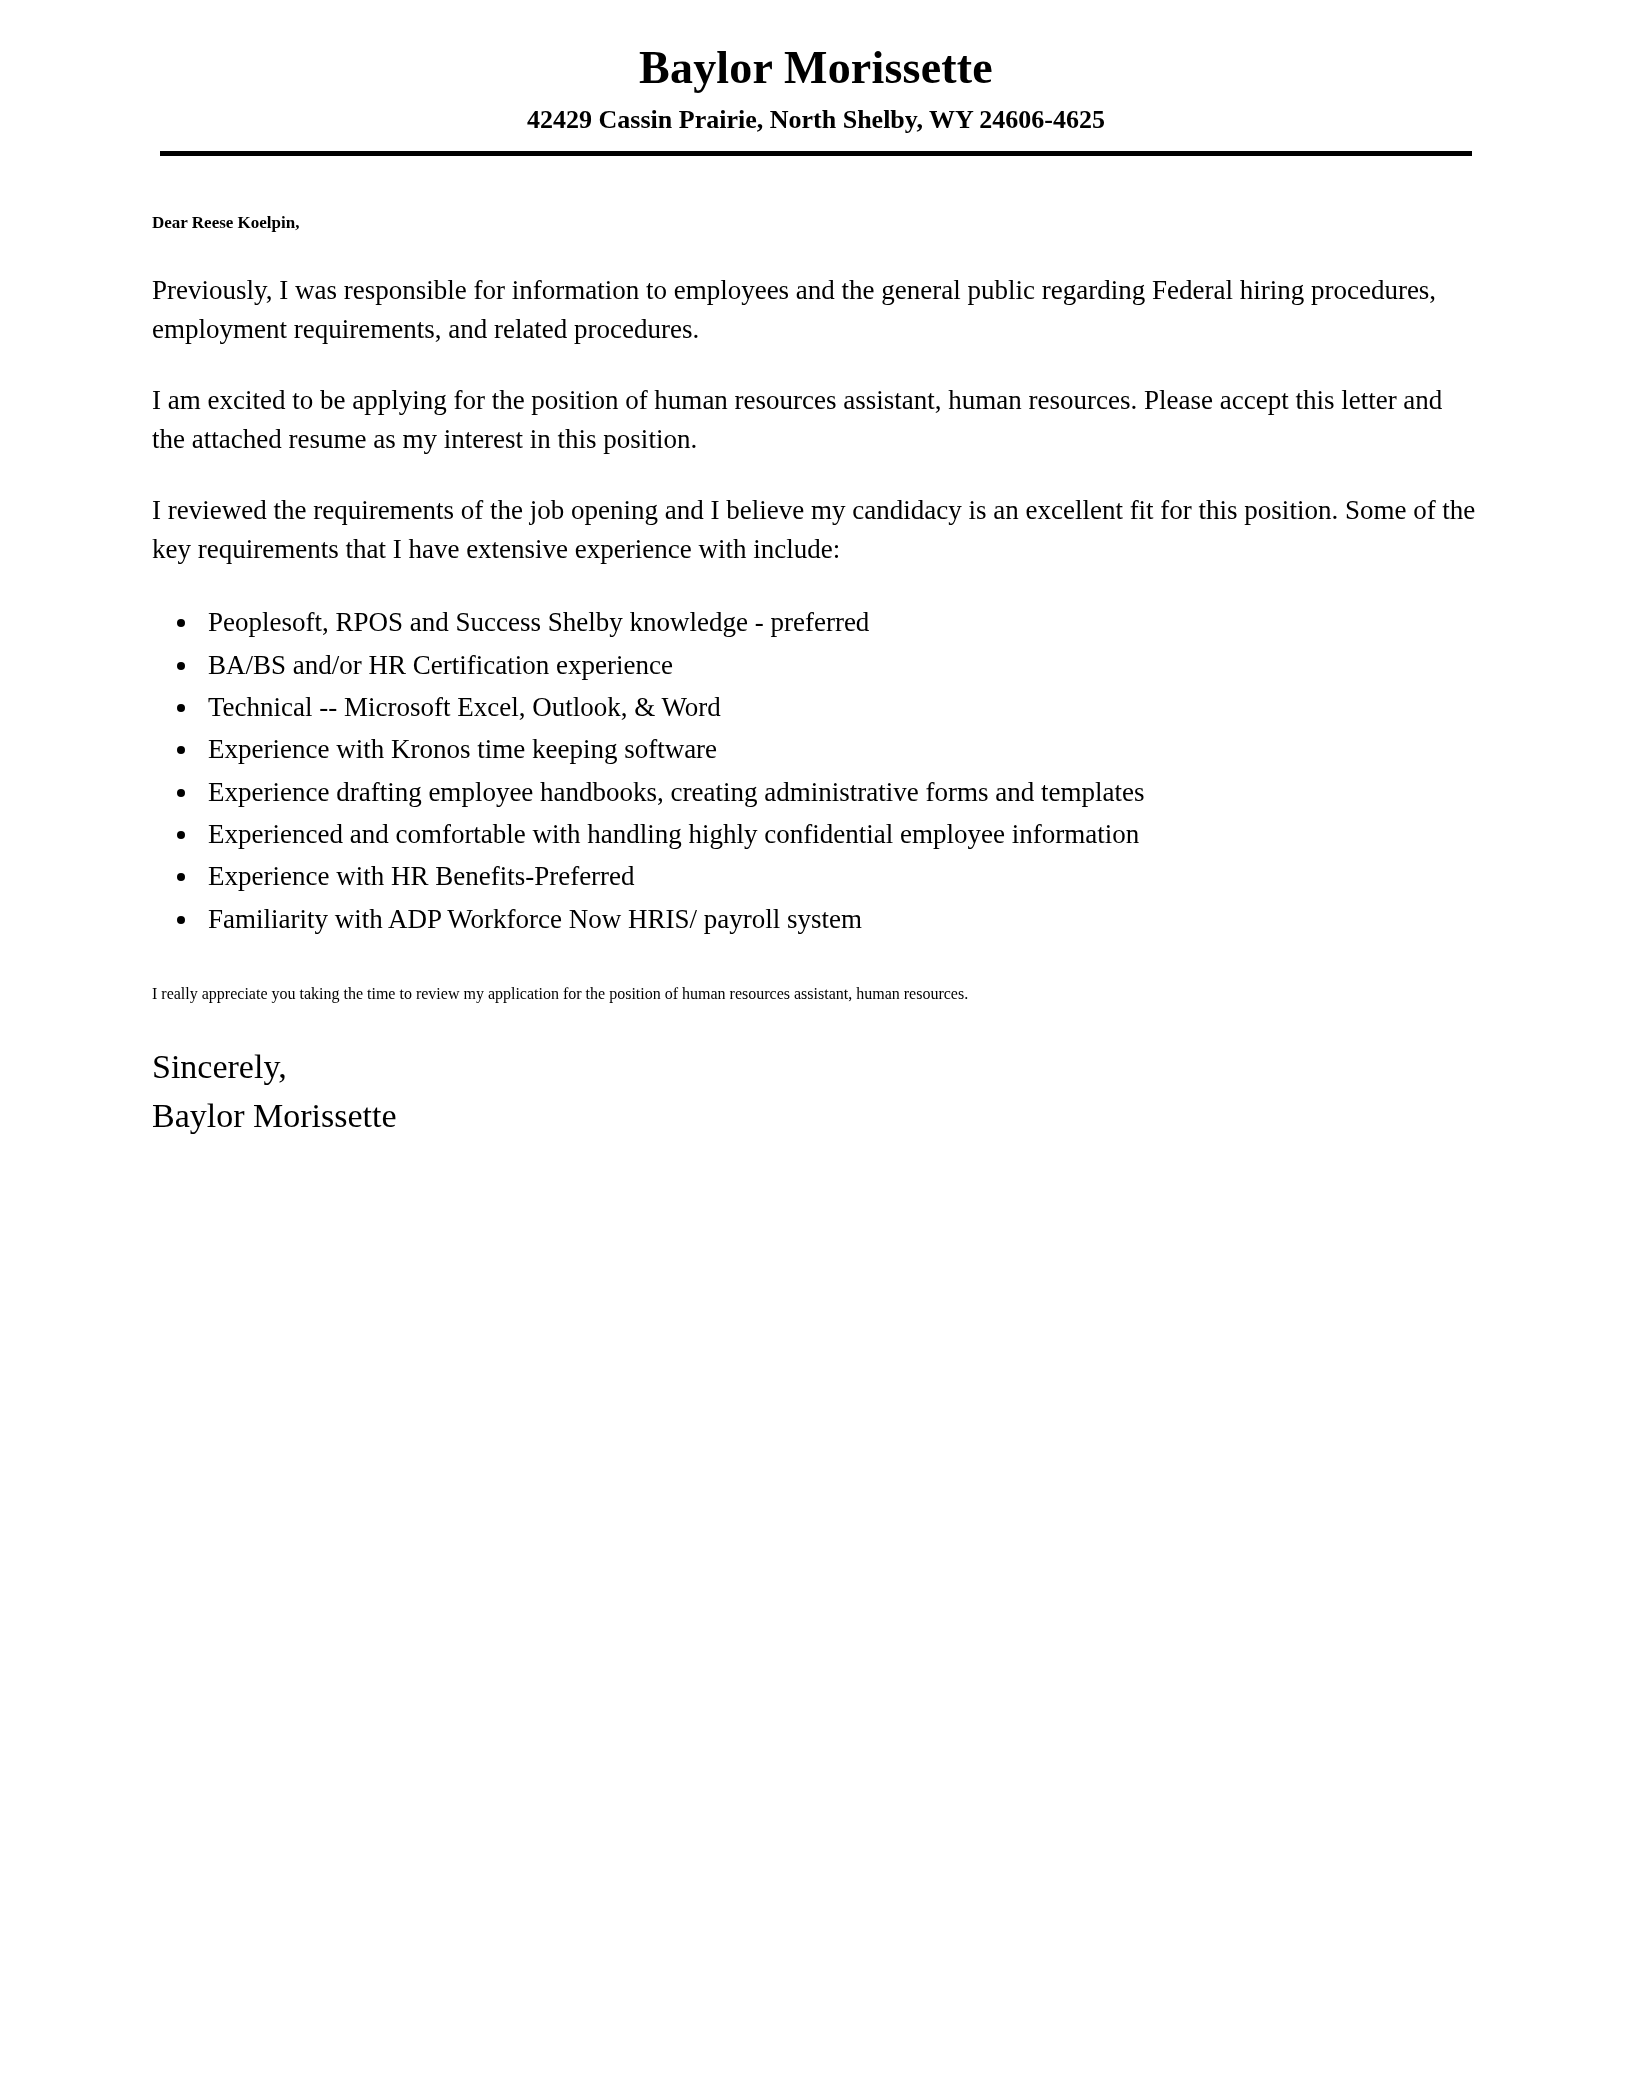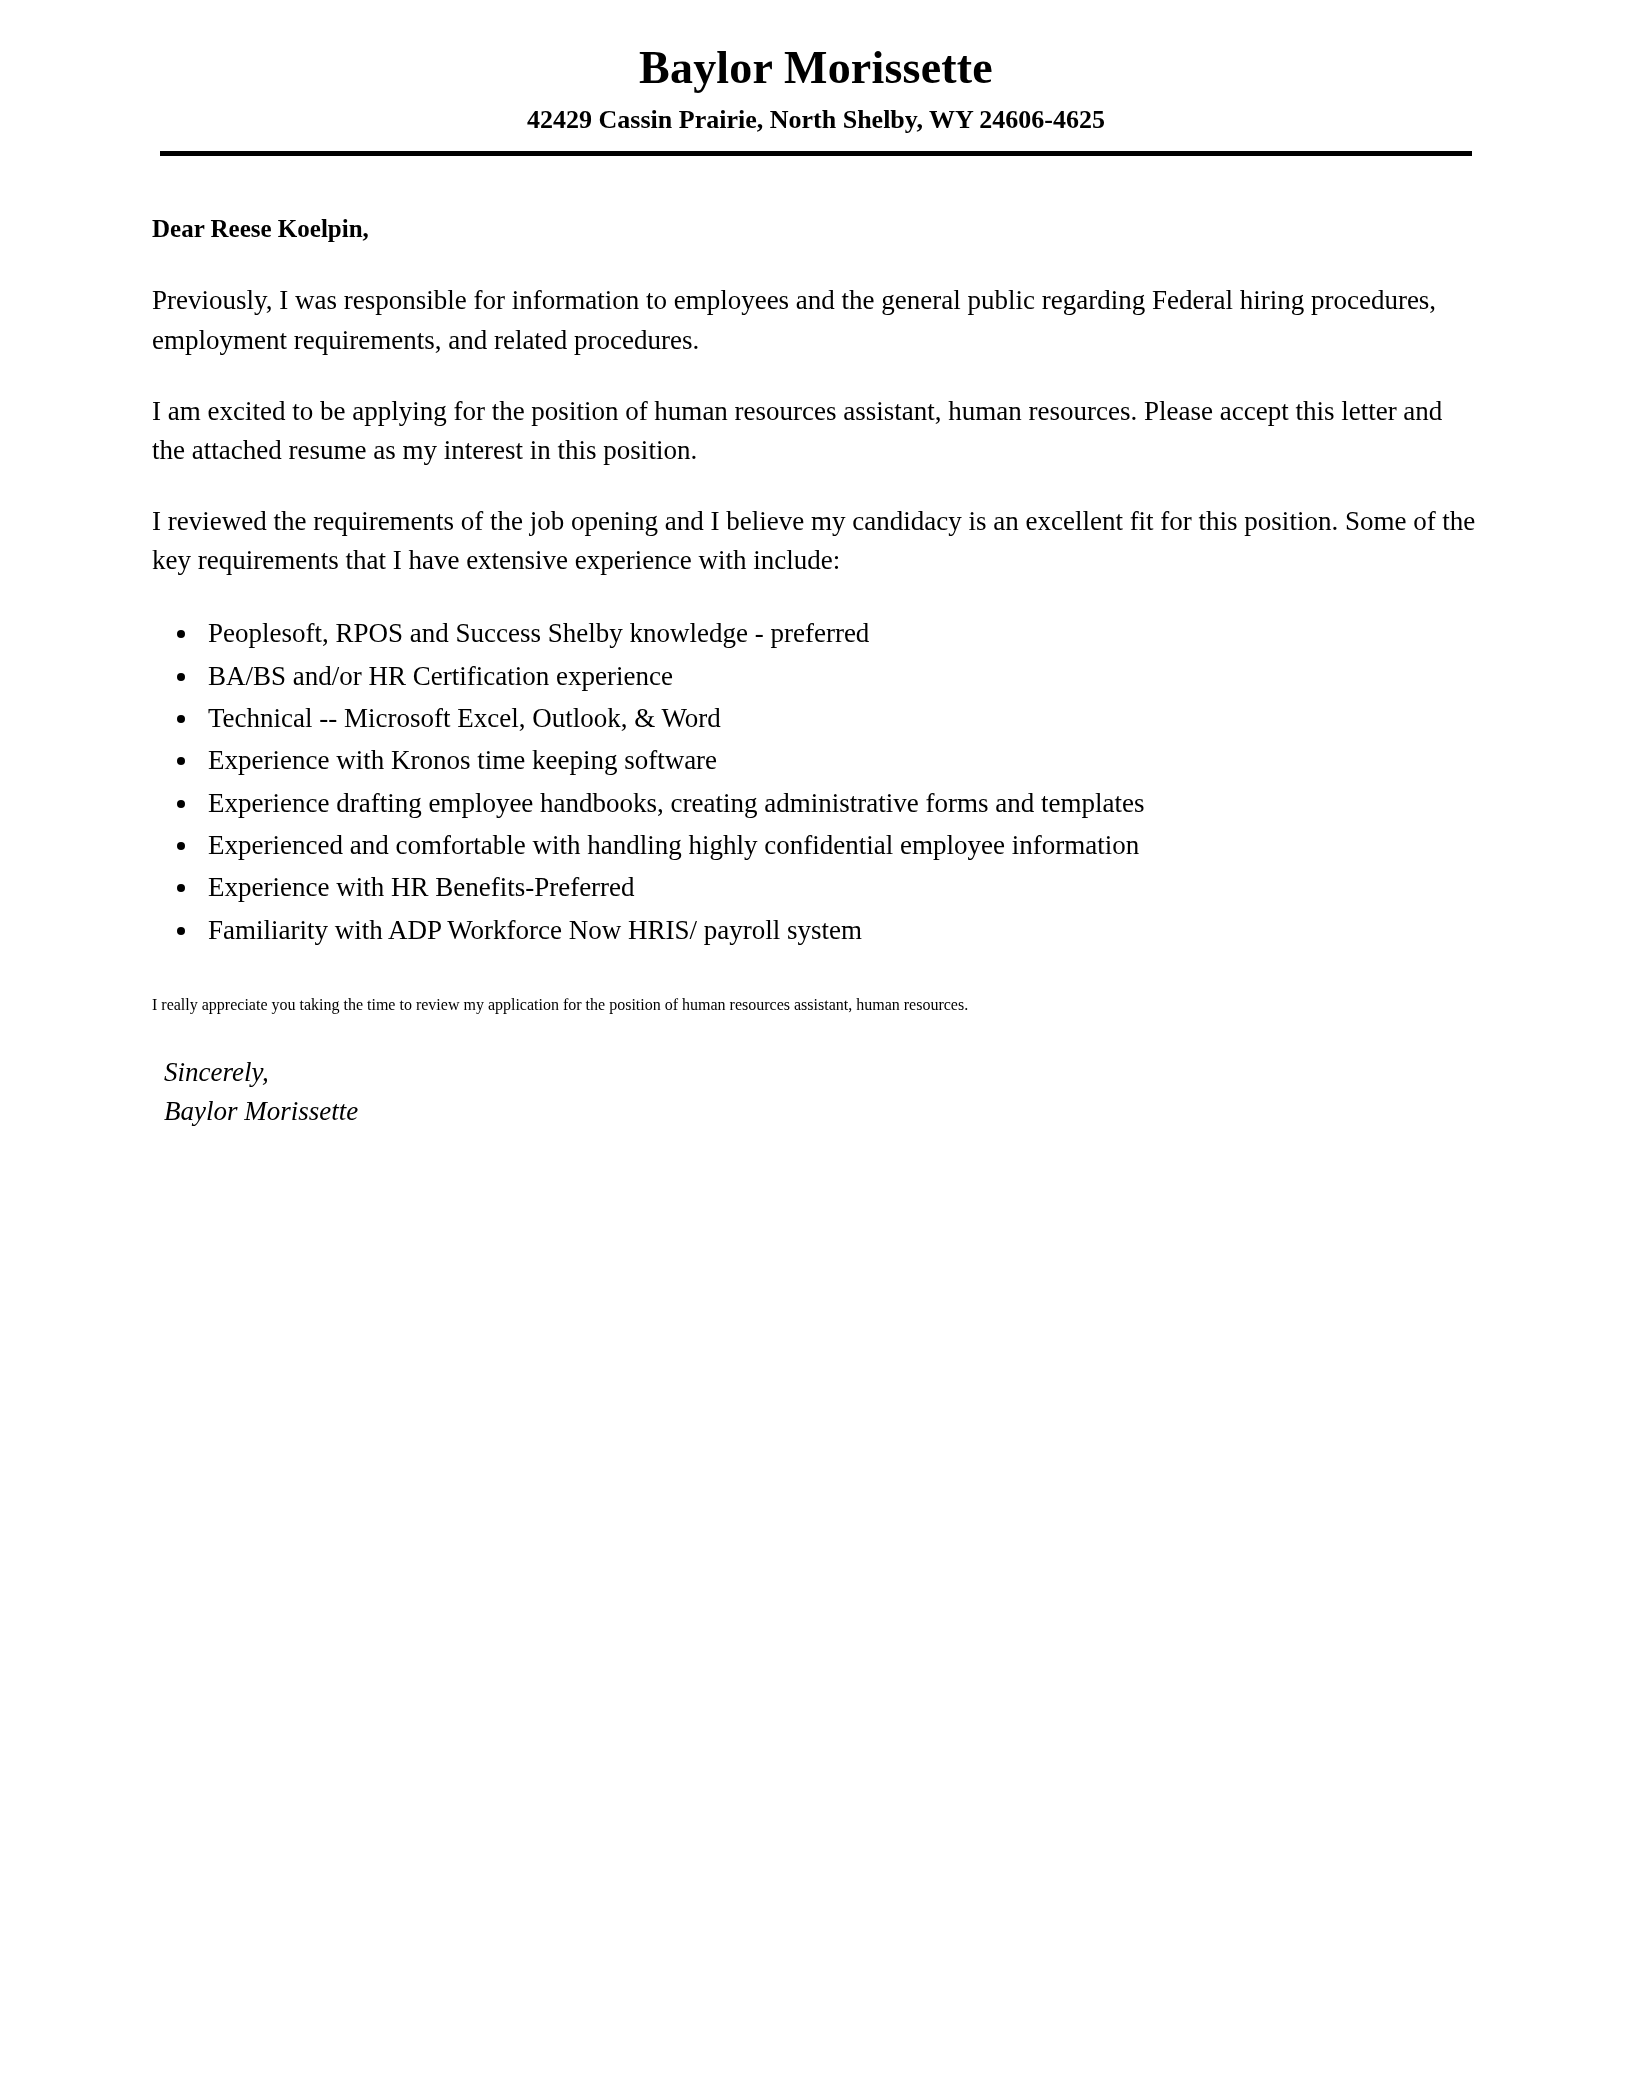--- a/index.html
+++ b/index.html
@@ -54,21 +54,21 @@
     font-size: 0;
     line-height: 0;
   }
   
   .letter-body {
     margin: 0 155px 0 152px;
     padding-top: 56px;
   }
   .salutation {
     font-weight: bold;
-    font-size: 25px;
+    font-size: 17px;
     line-height: 1.35;
     margin: 0 0 36px 0;
   }
   .para {
     font-size: 27px;
     line-height: 1.45;
     margin: 0 0 32px 0;
     text-align: left;
   }
   ul.req-list {
@@ -82,24 +82,23 @@
     margin: 0 0 4px 0;
     padding-left: 8px;
   }
   .closing-bold {
     font-weight: normal;
     font-size: 16px;
     line-height: 1.5;
     margin: 44px 0 36px 0;
   }
   .signoff {
-    font-size: 27px;
+    font-size: 34px;
     line-height: 1.45;
-    margin: 12px;
-    font-style: italic;
+    margin: 0;
   }
   .signoff div {
     margin: 0;
   }
 </style>
 </head>
 <body>
 
 <div class="page">
   <div class="content">

